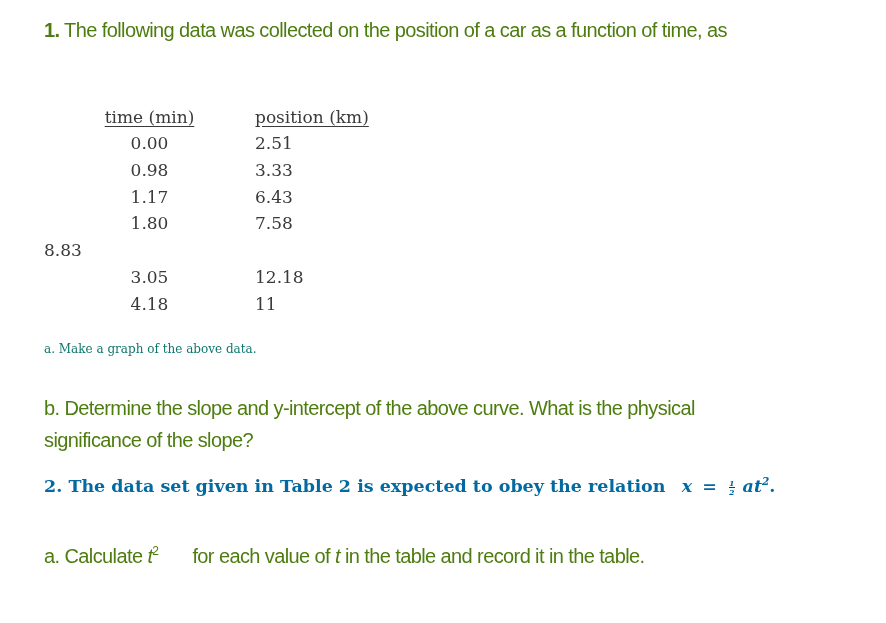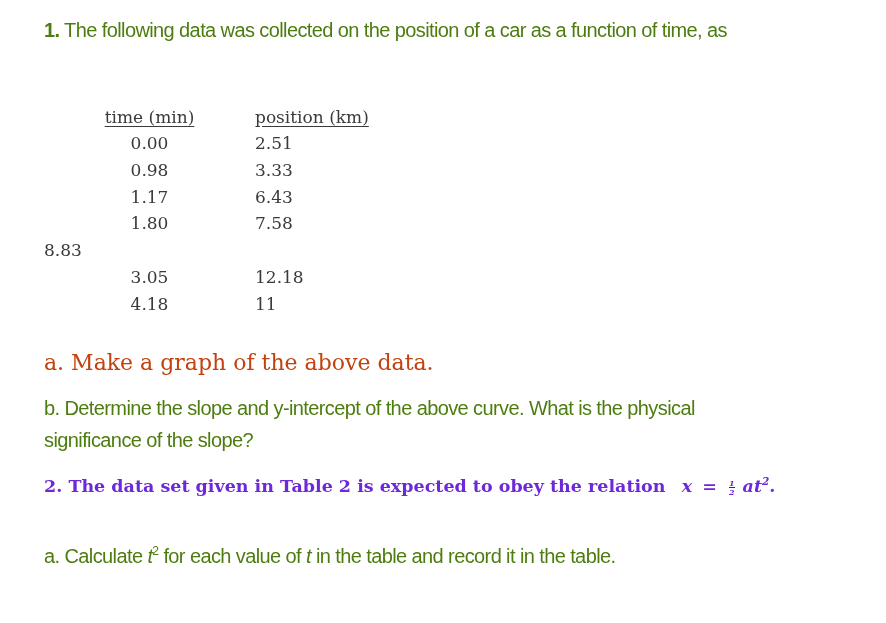--- a/index.html
+++ b/index.html
@@ -42,24 +42,24 @@
       text-align: center;
     }
     .col-pos {
       font-family: "DejaVu Serif", serif;
       font-size: 17px;
       color: #3a3a3a;
       text-align: right;
     }
     .hdr { text-decoration: underline; text-underline-offset: 3px; }
     .q1-intro { position: absolute; left: 44px; top: 14px; width: 830px; }
-    .q1a { position: absolute; left: 44px; top: 342px; font-family: "DejaVu Serif", serif; font-size: 22px; color: #c2410c; margin-top: 8px; }
+    .q1a { position: absolute; left: 44px; top: 342px; font-family: "DejaVu Serif", serif; font-size: 12px; color: #0f766e; }
     .q1b { position: absolute; left: 44px; top: 392px; width: 820px; }
     .q2 { position: absolute; left: 44px; top: 475px; width: 840px;
-          font-family: "DejaVu Serif", serif; font-size: 17.5px; color: #6d28d9; font-weight: bold; }
+          font-family: "DejaVu Serif", serif; font-size: 17.5px; color: #0369a1; font-weight: bold; }
     .q2 .eq { font-style: italic; font-weight: bold; margin-left: 10px; }
     .frac { display: inline-flex; flex-direction: column; vertical-align: middle; font-size: 8px; line-height: 8px; text-align: center; margin: 0 2px; }
     .frac span:first-child { border-bottom: 1px solid #333; }
     .q2a { position: absolute; left: 44px; top: 535px; width: 820px; }
     sup { font-size: 60%; }
   </style>
 </head>
 <body>
 
 <div class="q1-intro">
@@ -118,14 +118,14 @@
     <span style="font-style:normal;margin:0 4px;">=</span>
     <span class="frac">
       <span>1</span>
       <span>2</span>
     </span>
     <span>at</span><sup>2</sup><span style="font-style:normal;">.</span>
   </span>
 </div>
 
 <div class="q2a condensed">
-  <span>a. Calculate </span><span style="font-style:italic;">t</span><sup>2</sup><span style="white-space:pre;"> for each value of </span><span style="font-style:italic;">t</span><span> in the table and record it in the table.</span>
+  <span>a. Calculate </span><span style="font-style:italic;">t</span><sup>2</sup><span style="white-space:pre;margin-left:29px;"> for each value of </span><span style="font-style:italic;">t</span><span> in the table and record it in the table.</span>
 </div>
 
 </body></html>

